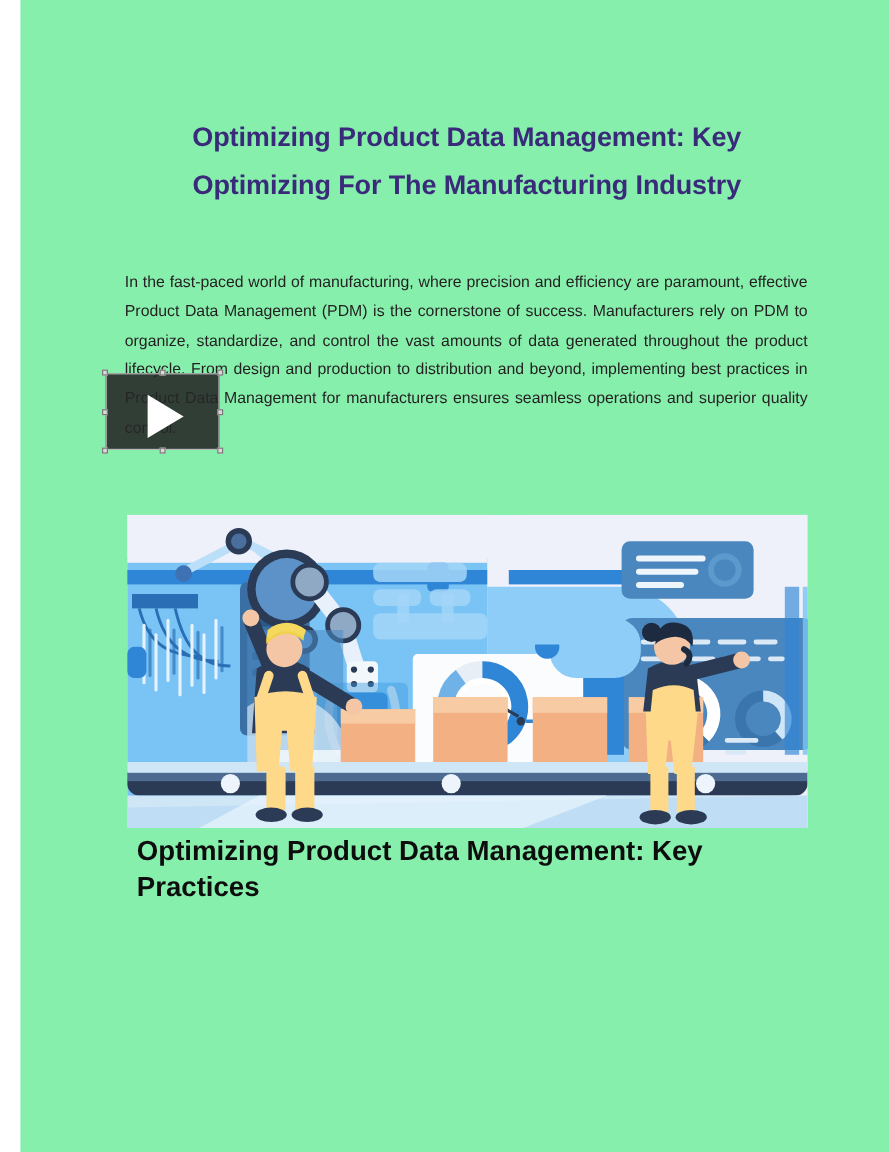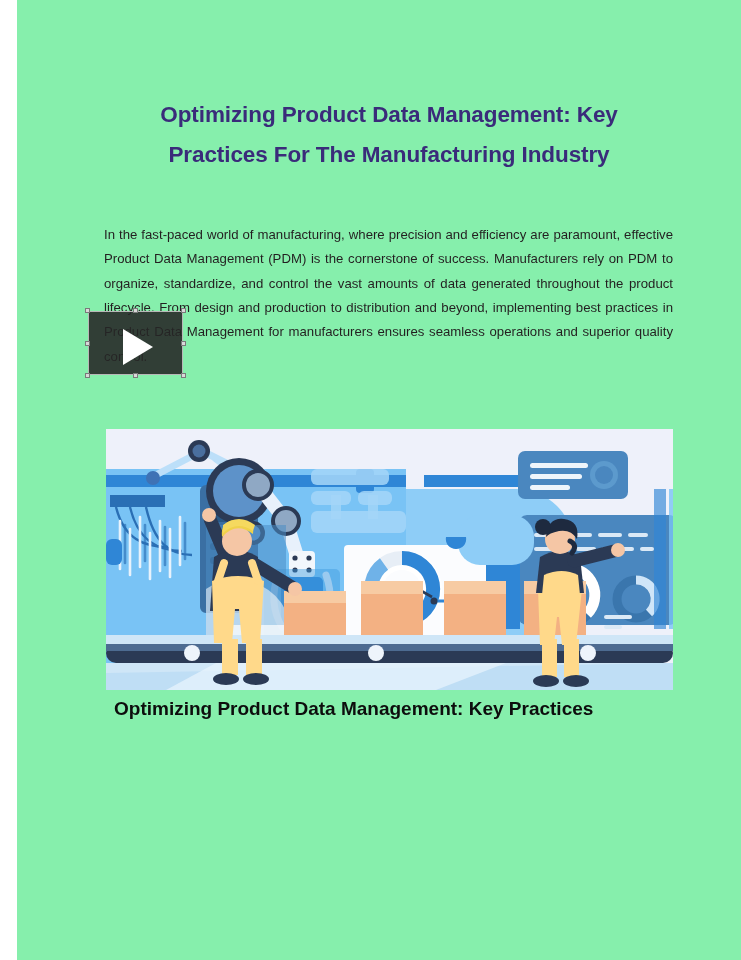--- a/index.html
+++ b/index.html
@@ -116,34 +116,34 @@
 
   
   .figure-caption {
     position: absolute;
     left: 97px;
     top: 694px;
     width: 560px;
     color: #0d0d0d;
     font-family: "Liberation Sans", sans-serif;
     font-weight: bold;
-    font-size: 19px;
+    font-size: 23px;
     line-height: 30px;
     text-align: left;
   }
   .figure-caption .cap-line { display: block; }
 </style>
 </head>
 <body>
 
 <div class="page">
 
   <h1 class="doc-title">
     <span class="ttl-line">Optimizing Product Data Management: Key</span>
-    <span class="ttl-line">Practices For The Manufacturing Industry</span>
+    <span class="ttl-line">Optimizing For The Manufacturing Industry</span>
   </h1>
 
   <p class="body-para">In the fast-paced world of manufacturing, where precision and efficiency are paramount, effective Product Data Management (PDM) is the cornerstone of success. Manufacturers rely on PDM to organize, standardize, and control the vast amounts of data generated throughout the product lifecycle. From design and production to distribution and beyond, implementing best practices in Product Data Management for manufacturers ensures seamless operations and superior quality control.</p>
 
   <div class="video-widget">
     <div class="vbox">
       <span class="play-tri"></span>
     </div>
     <span class="handle h-tl"></span>
     <span class="handle h-tc"></span>

